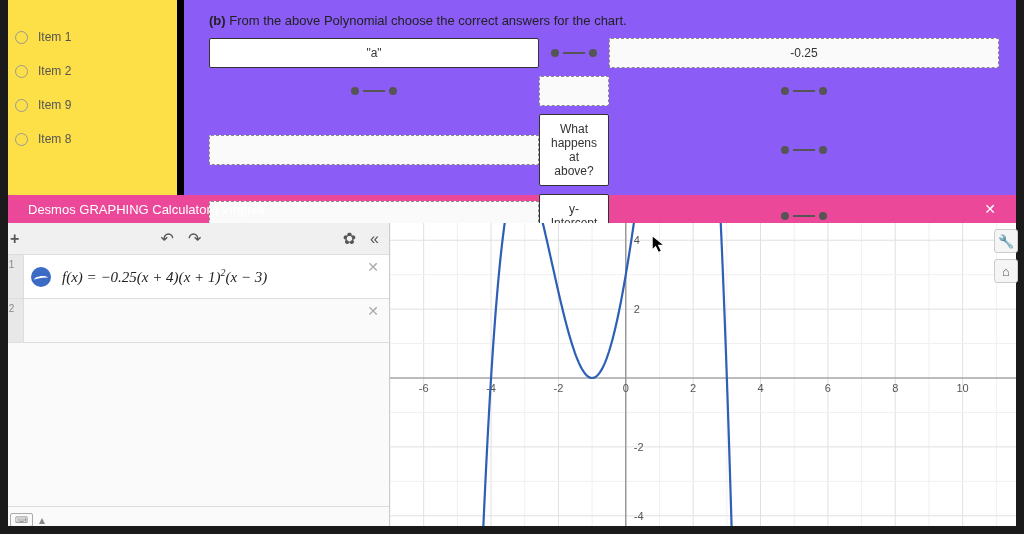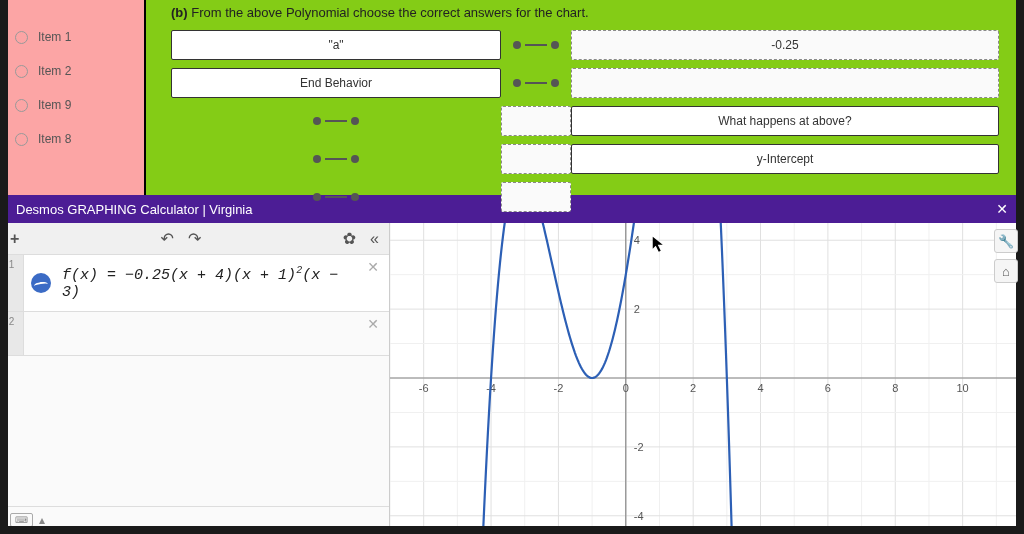--- a/index.html
+++ b/index.html
@@ -1,50 +1,50 @@
 <!DOCTYPE html>
 <html><head>
 <meta charset="utf-8">
 <style>
   * { box-sizing: border-box; margin: 0; padding: 0; }
   body { font-family: Arial, sans-serif; background: #e8e8e8; width: 1024px; height: 534px; overflow: hidden; position: relative; }
   
   .top-section { background: #f5f5f5; height: 195px; display: flex; }
   
-  .sidebar { width: 146px; background: #fca5a5; border-right: 2px solid #000000; padding-top: 20px; }
+  .sidebar { width: 184px; background: #fde047; border-right: 7px solid #000000; padding-top: 20px; }
   .nav-item { display: flex; align-items: center; padding: 10px 15px; font-size: 12px; color: #555; cursor: pointer; }
   .radio { width: 13px; height: 13px; border: 1.5px solid #999; border-radius: 50%; margin-right: 10px; flex-shrink: 0; }
   
-  .content { flex: 1; padding: 5px 25px 0 25px; background: #84cc16; }
+  .content { flex: 1; padding: 13px 25px 0 25px; background: #8b5cf6; }
   .question-label { font-size: 13px; color: #222; margin-bottom: 10px; }
   .question-label b { font-weight: bold; }
   
   .match-grid { display: grid; grid-template-columns: 330px 70px 1fr; gap: 8px 0; align-items: center; }
   .match-left { border: 1px solid #333; background: #fff; padding: 7px 10px; text-align: center; font-size: 12px; color: #333; border-radius: 2px; }
   .match-right { border: 1.5px dashed #8a8a8a; background: #fafafa; padding: 7px 10px; text-align: center; font-size: 12px; color: #333; min-height: 30px; border-radius: 2px; }
   .connector { display: flex; align-items: center; justify-content: center; gap: 4px; }
   .dot { width: 8px; height: 8px; background: #555; border-radius: 50%; }
   .line { width: 22px; height: 1.5px; background: #555; }
   
-  .desmos-header { background: #4c1d95; color: #fff; padding: 6px 16px; font-size: 13px; font-weight: 500; display: flex; justify-content: space-between; align-items: center; }
+  .desmos-header { background: #ec4899; color: #fff; padding: 6px 28px; font-size: 13px; font-weight: 500; display: flex; justify-content: space-between; align-items: center; }
   .desmos-close { cursor: pointer; font-size: 14px; }
   
   .desmos-body { display: flex; height: 310px; background: #fff; }
   
   .expr-panel { width: 390px; border-right: 1px solid #ccc; display: flex; flex-direction: column; background: #fafafa; }
   .expr-toolbar { display: flex; align-items: center; padding: 6px 10px; border-bottom: 1px solid #ddd; background: #f0f0f0; gap: 14px; }
   .tool-btn { cursor: pointer; color: #555; font-size: 16px; }
   .tool-spacer { flex: 1; }
   
   .expr-row { display: flex; align-items: center; border-bottom: 1px solid #ddd; background: #fff; min-height: 44px; position: relative; }
   .expr-num { width: 24px; background: #e8e8e8; color: #888; font-size: 10px; text-align: center; padding: 16px 0; border-right: 1px solid #ddd; align-self: stretch; display: flex; align-items: flex-start; justify-content: center; padding-top: 4px; }
   .expr-icon { width: 22px; height: 22px; margin: 0 6px; display: flex; align-items: center; justify-content: center; }
   .wave-icon { width: 20px; height: 20px; background: #3b6bc5; border-radius: 50%; position: relative; }
   .wave-icon::after { content: ""; position: absolute; left: 3px; top: 9px; width: 14px; height: 4px; border-top: 2px solid #fff; border-radius: 50% 50% 0 0; transform: rotate(-8deg); }
-  .expr-content { flex: 1; font-family: Liberation Mono, monospace; font-style: italic; font-size: 15px; color: #222; padding: 10px 4px; }
+  .expr-content { flex: 1; font-family: Liberation Serif, serif; font-style: italic; font-size: 15px; color: #222; padding: 10px 4px; }
   .expr-content .sup { font-size: 10px; vertical-align: super; }
   .expr-clear { color: #aaa; font-size: 14px; padding: 0 10px; cursor: pointer; align-self: flex-start; margin-top: 4px; }
   
   .expr-row.empty { background: #fafafa; }
   
   .keypad-toggle { margin-top: auto; padding: 6px 10px; border-top: 1px solid #ddd; color: #888; font-size: 12px; display: flex; align-items: center; gap: 6px; cursor: pointer; }
   .kbd-icon { border: 1px solid #aaa; border-radius: 2px; padding: 1px 4px; font-size: 9px; }
   
   .graph-panel { flex: 1; position: relative; background: #fff; overflow: hidden; }
   .graph-tools-right { position: absolute; right: 6px; top: 6px; display: flex; flex-direction: column; gap: 6px; z-index: 5; }
@@ -91,21 +91,20 @@
 
     <div class="match-grid">
       <div class="match-left">"a"</div>
       <div class="connector">
           <span class="dot"></span>
           <span class="line"></span>
           <span class="dot"></span>
         </div>
       <div class="match-right">-0.25</div>
 
-      <div class="match-left">End Behavior</div>
       <div class="connector">
           <span class="dot"></span>
           <span class="line"></span>
           <span class="dot"></span>
         </div>
       <div class="match-right"></div>
 
       <div class="connector">
           <span class="dot"></span>
           <span class="line"></span>

